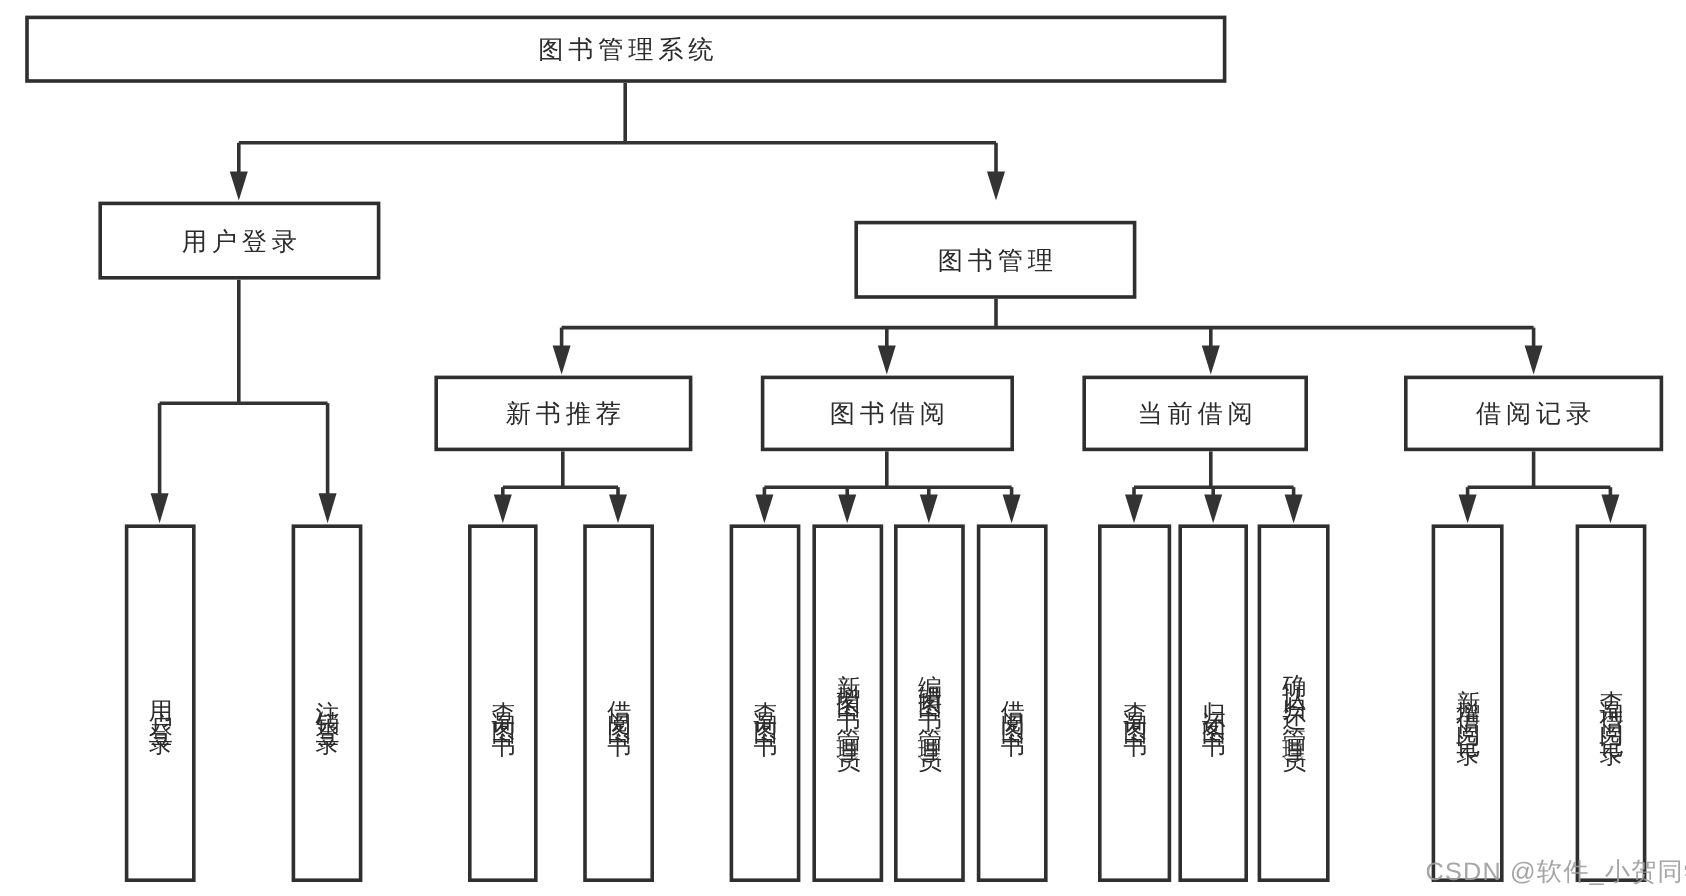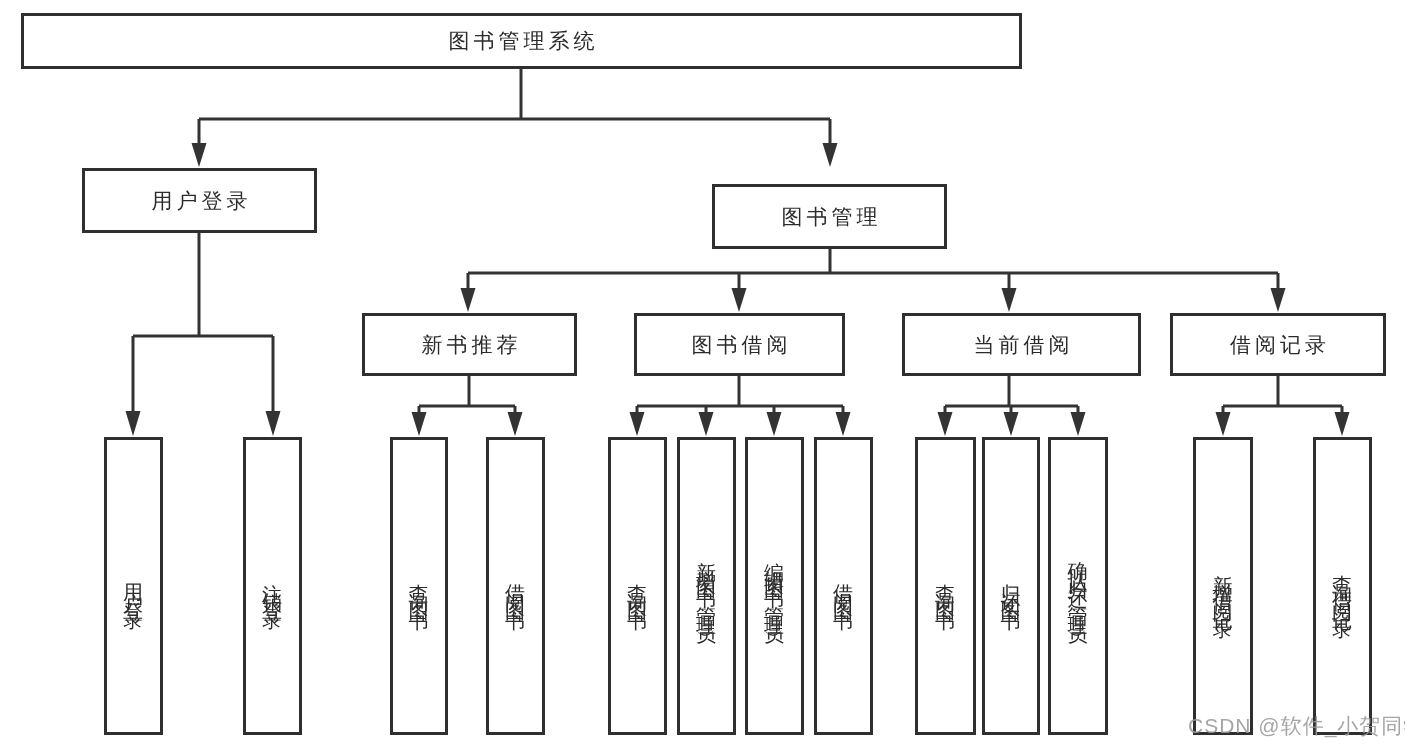--- a/index.html
+++ b/index.html
@@ -139,21 +139,21 @@
   <div class="node hlabel" style="left:712px; top:184px; width:235px; height:65px;">
     <span>图书管理</span>
   </div>
 
   <div class="node hlabel" style="left:362px; top:313px; width:215px; height:63px;">
     <span>新书推荐</span>
   </div>
   <div class="node hlabel" style="left:634px; top:313px; width:211px; height:63px;">
     <span>图书借阅</span>
   </div>
-  <div class="node hlabel" style="left:902px; top:313px; width:239px; height:63px;">
+  <div class="node hlabel" style="left:902px; top:313px; width:188px; height:63px;">
     <span>当前借阅</span>
   </div>
   <div class="node hlabel" style="left:1170px; top:313px; width:216px; height:63px;justify-content:center;">
     <span>借阅记录</span>
   </div>
 
   <div class="node leaf" style="left:104px; top:437px; width:59px; height:298px;">
     <span>用户登录</span>
   </div>
   <div class="node leaf" style="left:243px; top:437px; width:59px; height:298px;">

